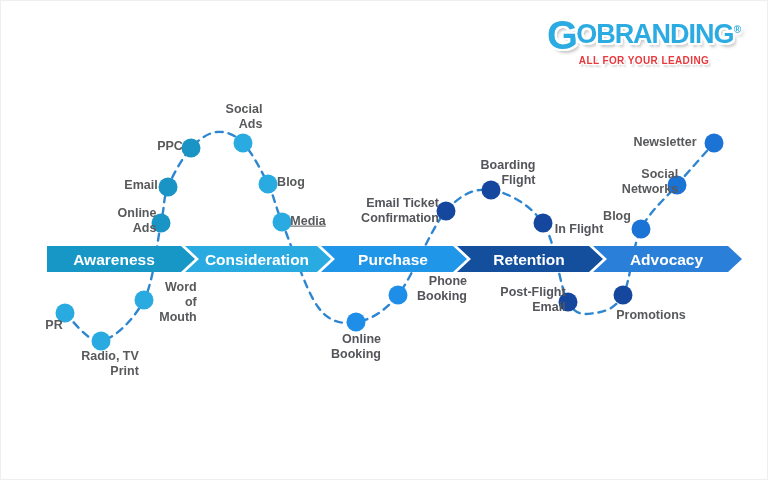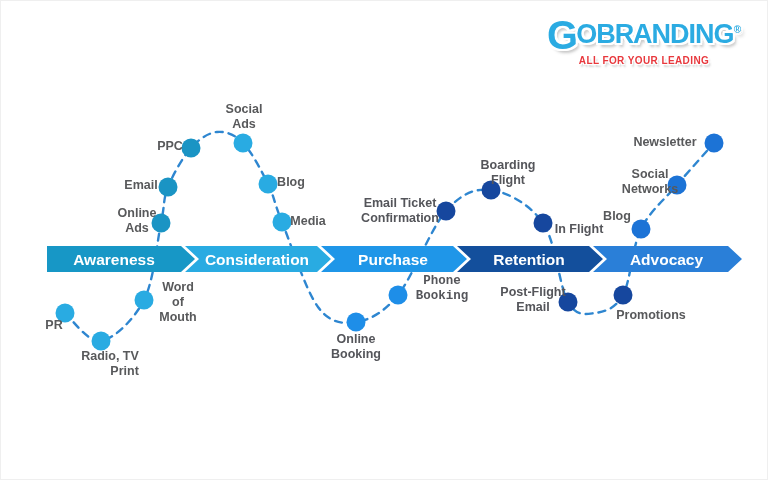--- a/index.html
+++ b/index.html
@@ -56,21 +56,21 @@
     white-space:nowrap;
   }
   
   .tp-label{
     position:absolute;
     transform:translate(-50%,-50%);
     color:#58595b;
     font-size:12.5px;
     font-weight:600;
     line-height:1.18;
-    text-align:center;
+    text-align:right;
     white-space:pre-line;
   }
   .tp-label.bold{font-weight:800;color:#54555a;}
   .tp-label.align-left{text-align:right;margin-top:8px;}
 </style>
 </head>
 <body>
 
 <div class="canvas">
 
@@ -114,24 +114,24 @@
       <div class="tp-label" style="left: 177px; top: 301px;">Word
 of
 Mouth</div>
       <div class="tp-label" style="left: 136px; top: 220px;">Online
 Ads</div>
       <div class="tp-label" style="left: 140px; top: 184px;">Email</div>
       <div class="tp-label" style="left: 169px; top: 145px;">PPC</div>
       <div class="tp-label" style="left: 243px; top: 116px;">Social
 Ads</div>
       <div class="tp-label" style="left: 290px; top: 181px;">Blog</div>
-      <div class="tp-label" style="left: 307px; top: 220px;">Media</div>
+      <div class="tp-label" style="left: 307px; top: 220px; text-decoration: underline;">Media</div>
       <div class="tp-label bold" style="left: 355px; top: 346px;">Online
 Booking</div>
-      <div class="tp-label bold" style="left: 441px; top: 288px; font-family: Liberation Mono, monospace;">Phone
+      <div class="tp-label bold" style="left: 441px; top: 288px;">Phone
 Booking</div>
       <div class="tp-label bold" style="left: 399px; top: 210px;">Email Ticket
 Confirmation</div>
       <div class="tp-label bold" style="left: 507px; top: 172px;">Boarding
 Flight</div>
       <div class="tp-label bold" style="left: 578px; top: 228px;">In Flight</div>
       <div class="tp-label bold" style="left: 532px; top: 299px;">Post-Flight
 Email</div>
       <div class="tp-label" style="left: 650px; top: 314px;">Promotions</div>
       <div class="tp-label" style="left: 616px; top: 215px;">Blog</div>

